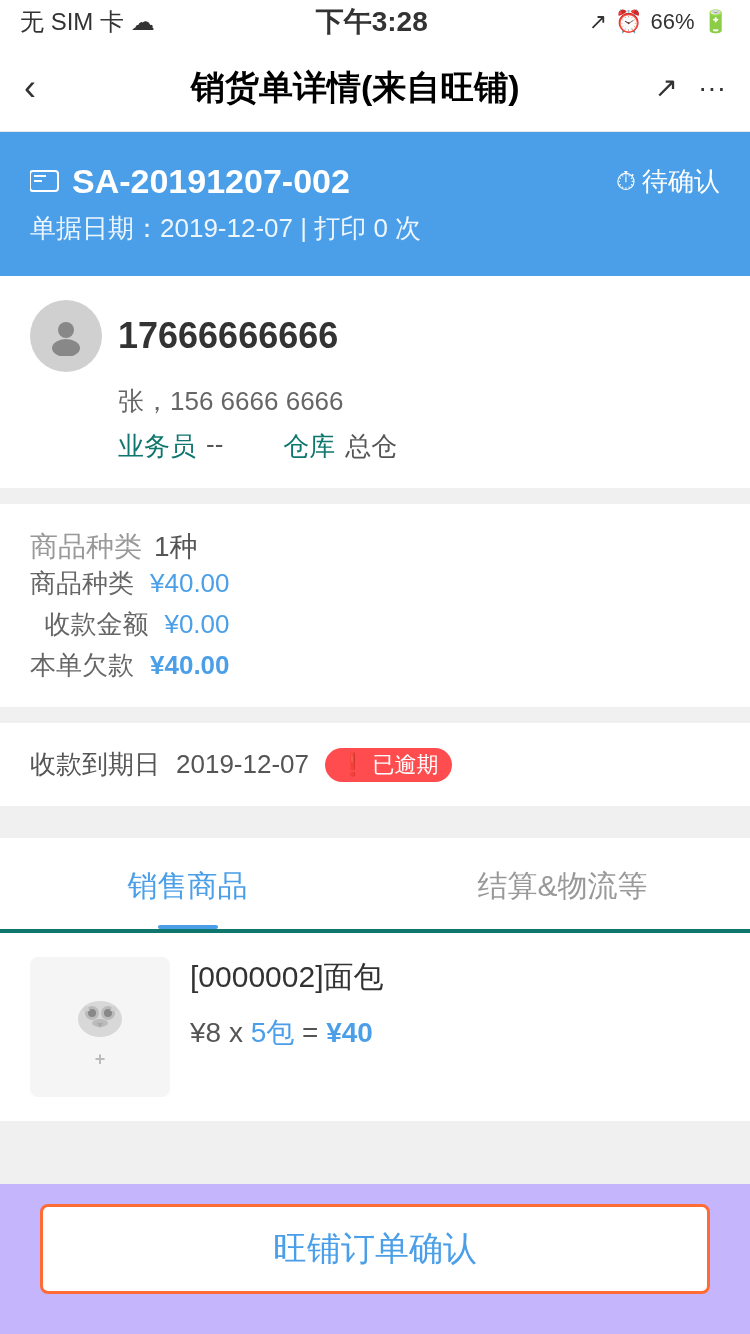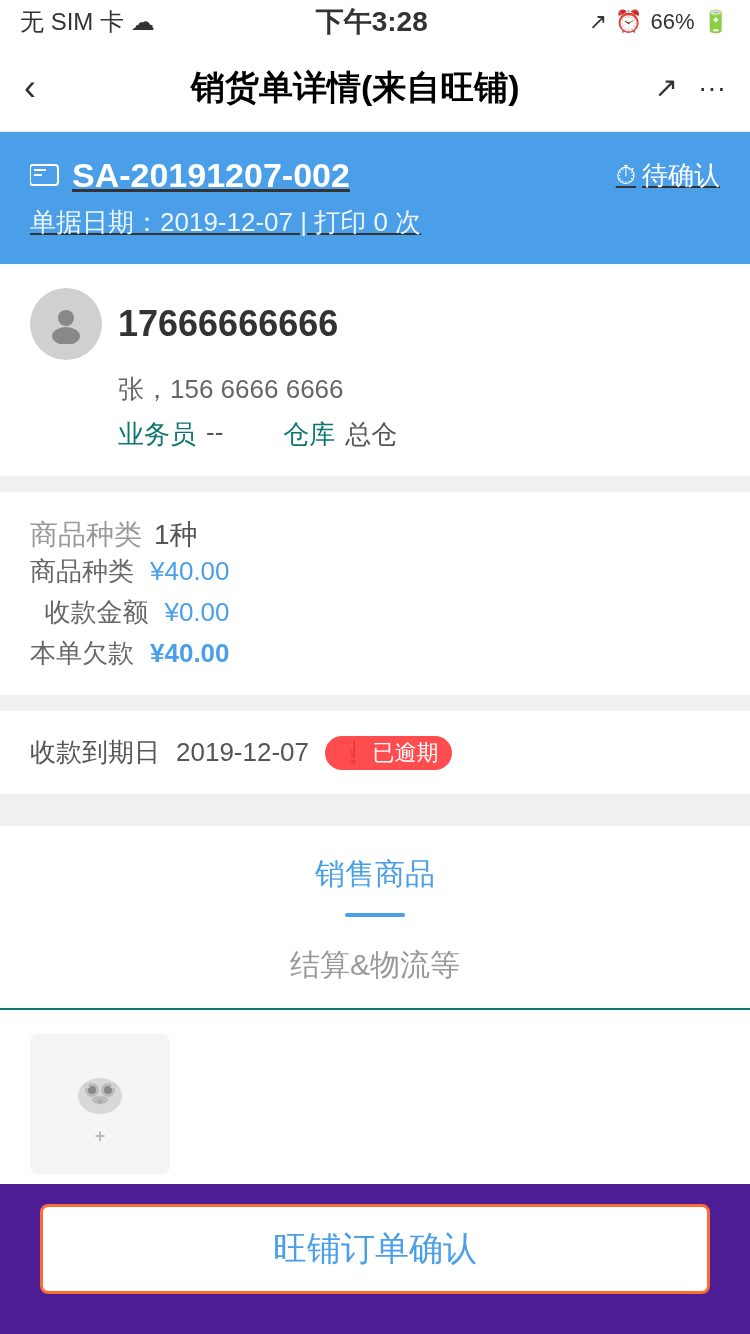--- a/index.html
+++ b/index.html
@@ -57,22 +57,21 @@
     }
     .nav-action-btn {
       font-size: 28px;
       color: #333;
       cursor: pointer;
     }
 
     
     .order-header {
       background: #4a9fe8;
-      padding: 24px 30px;
-      text-decoration: underline;
+      padding: 30px 30px;
     }
     .order-id-row {
       display: flex;
       justify-content: space-between;
       align-items: center;
       margin-bottom: 10px;
     }
     .order-id {
       font-size: 34px;
       font-weight: 700;
@@ -204,22 +203,21 @@
       gap: 6px;
     }
 
     
     .tabs-section {
       background: #fff;
       margin-top: 16px;
     }
     .tabs-row {
       display: flex;
-      border-bottom: 2px solid #0f766e;
-      flex-direction: column;
+      border-bottom: 4px solid #0f766e;
     }
     .tab-item {
       flex: 1;
       text-align: center;
       padding: 28px 0 22px;
       font-size: 30px;
       color: #999;
       cursor: pointer;
       position: relative;
     }
@@ -290,21 +288,21 @@
       background: #f0f0f0;
       height: 200px;
     }
 
     
     .bottom-bar {
       position: fixed;
       bottom: 0;
       left: 0;
       width: 750px;
-      background: #4c1d95;
+      background: #c4b5fd;
       padding: 20px 40px 40px;
     }
     .confirm-btn {
       width: 100%;
       height: 90px;
       border: 3px solid #ff6b35;
       border-radius: 8px;
       background: #fff;
       color: #4a9fe8;
       font-size: 34px;
@@ -444,20 +442,30 @@
             <circle cx="38" cy="28" r="4" fill="#888"></circle>
             <ellipse cx="30" cy="38" rx="8" ry="4" fill="#bbb"></ellipse>
             <polygon points="27,38 30,43 33,38" fill="#aaa"></polygon>
 
             <polygon points="16,20 20,26 12,26" fill="#d0d0d0"></polygon>
             <polygon points="44,20 48,26 40,26" fill="#d0d0d0"></polygon>
           </svg>
           <span class="product-plus">+</span>
         </div>
       </div>
+      <div class="product-info">
+        <div class="product-name">[0000002]面包</div>
+        <div class="product-price">
+          <span>¥8</span>
+          <span> x </span>
+          <span class="product-qty">5包</span>
+          <span> = </span>
+          <span class="product-total">¥40</span>
+        </div>
+      </div>
     </div>
   </div>
 </div>
 
 <div class="empty-area"></div>
 
 <div class="bottom-bar">
   <button class="confirm-btn">
     <span>旺铺订单确认</span>
   </button>

